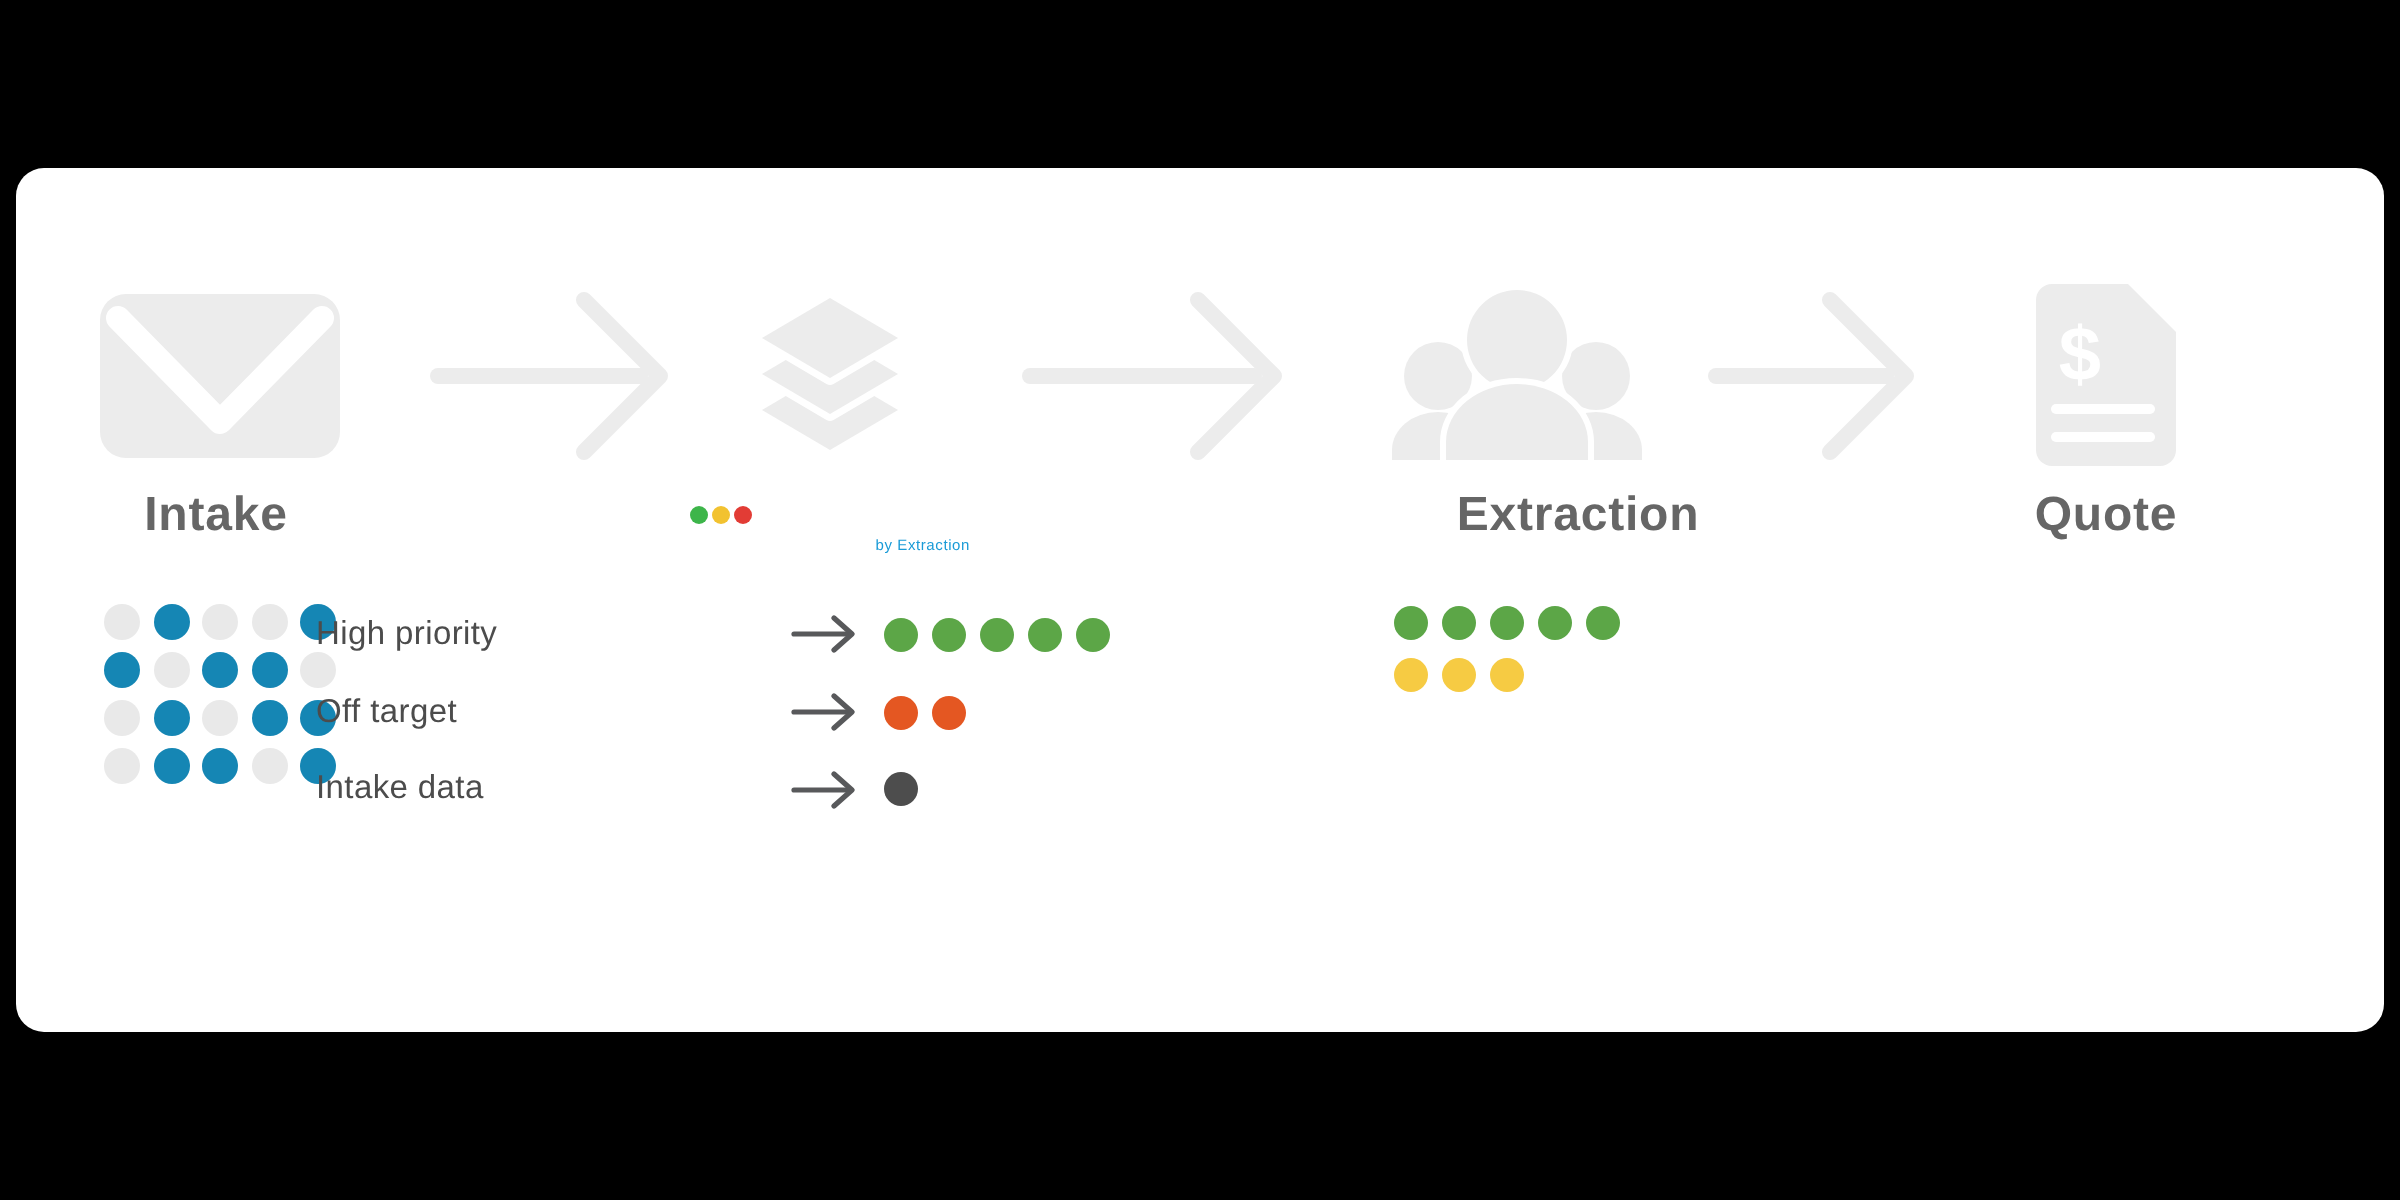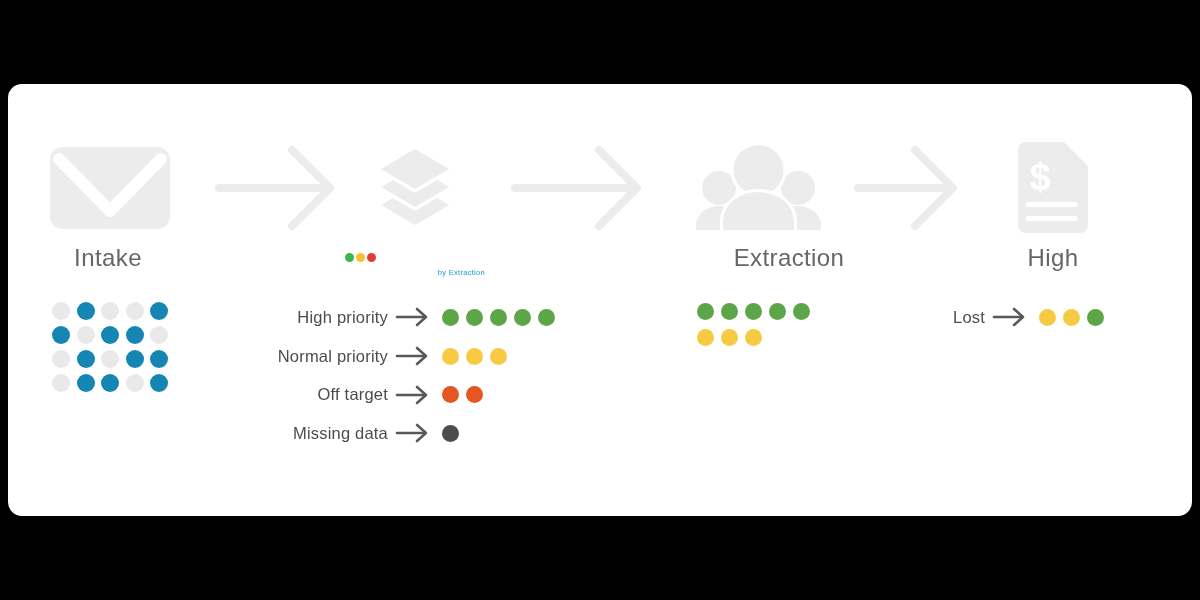--- a/index.html
+++ b/index.html
@@ -10,35 +10,35 @@
     position:relative;
     overflow:hidden;
   }
   .card {
     position:absolute; left:8px; top:84px; width:1184px; height:432px;
     background:#fff; border-radius:14px;
   }
   .abs { position:absolute; }
 
   .stage-label {
-    font-size:24px; font-weight:400; color:#666; text-align:center;
+    font-size:24px; font-weight:700; color:#666; text-align:center;
     letter-spacing:0.4px; width:170px;
   }
 
   
   .dot     { width:17px; height:17px; border-radius:50%; display:inline-block; flex:0 0 auto; }
   .dot-lg  { width:18px; height:18px; border-radius:50%; display:inline-block; }
   .logo-dot{ width:9px; height:9px; border-radius:50%; display:inline-block; flex:0 0 auto; }
 
   .grid { display:grid; grid-template-columns:repeat(5,18px); gap:6px 6.5px; }
   .dots { display:flex; gap:7px; align-items:center; }
 
   .rows { display:flex; flex-direction:column; }
   .flow-row { display:flex; align-items:center; height:38.7px; }
-  .row-label { font-size:16.5px; color:#4c4c4c; font-weight:500; text-align:right; letter-spacing:0.2px; }
+  .row-label { font-size:16.5px; color:#4c4c4c; font-weight:500; letter-spacing:0.2px; }
   .t-label { width:230px; }
   .q-label { width:52px; }
   .sm-arrow { margin:0 6px; flex:0 0 auto; }
 
   
   .logo { position:absolute; left:337px; top:153px; width:170px; height:40px; }
   .logo-dots { position:absolute; left:0; top:16px; display:flex; gap:2px; }
   .logo-text { position:absolute; left:37px; top:0; font-size:28px; font-weight:600;
                color:#1a9bd7; letter-spacing:0.2px; line-height:32px; }
   .logo-sub  { position:absolute; right:30px; top:31px; font-size:7.5px; color:#1a9bd7; letter-spacing:0.3px; }
@@ -96,21 +96,21 @@
     <span class="logo-dots">
         <span class="logo-dot" style="background: rgb(61, 181, 74);"></span>
         <span class="logo-dot" style="background: rgb(242, 194, 48);"></span>
         <span class="logo-dot" style="background: rgb(226, 60, 53);"></span>
       </span>
     <span class="logo-sub">by Extraction</span>
   </div>
 
   <div class="abs stage-label" style="left:696px; top:160px;">Extraction</div>
 
-  <div class="abs stage-label" style="left:960px; top:160px;">High</div>
+  <div class="abs stage-label" style="left:960px; top:160px;">Quote</div>
 
   <div class="abs grid" style="left:44px; top:218px;">
       <span class="dot-lg" style="background: rgb(233, 233, 233);"></span>
       <span class="dot-lg" style="background: rgb(21, 134, 180);"></span>
       <span class="dot-lg" style="background: rgb(233, 233, 233);"></span>
       <span class="dot-lg" style="background: rgb(233, 233, 233);"></span>
       <span class="dot-lg" style="background: rgb(21, 134, 180);"></span>
       <span class="dot-lg" style="background: rgb(21, 134, 180);"></span>
       <span class="dot-lg" style="background: rgb(233, 233, 233);"></span>
       <span class="dot-lg" style="background: rgb(21, 134, 180);"></span>
@@ -137,44 +137,32 @@
       </svg>
       <span class="dots">
           <span class="dot" style="background: rgb(92, 166, 71);"></span>
           <span class="dot" style="background: rgb(92, 166, 71);"></span>
           <span class="dot" style="background: rgb(92, 166, 71);"></span>
           <span class="dot" style="background: rgb(92, 166, 71);"></span>
           <span class="dot" style="background: rgb(92, 166, 71);"></span>
         </span>
     </div>
     <div class="flow-row">
-      <span class="row-label t-label">Normal priority</span>
-      <svg class="sm-arrow" width="42" height="20" viewBox="0 0 42 20">
-        <line x1="3" y1="10" x2="31" y2="10" stroke="#58595b" stroke-width="2.6" stroke-linecap="round"></line>
-        <polyline points="23,2 32,10 23,18" fill="none" stroke="#58595b" stroke-width="2.6" stroke-linecap="round" stroke-linejoin="round"></polyline>
-      </svg>
-      <span class="dots">
-          <span class="dot" style="background: rgb(246, 203, 67);"></span>
-          <span class="dot" style="background: rgb(246, 203, 67);"></span>
-          <span class="dot" style="background: rgb(246, 203, 67);"></span>
-        </span>
-    </div>
-    <div class="flow-row">
       <span class="row-label t-label">Off target</span>
       <svg class="sm-arrow" width="42" height="20" viewBox="0 0 42 20">
         <line x1="3" y1="10" x2="31" y2="10" stroke="#58595b" stroke-width="2.6" stroke-linecap="round"></line>
         <polyline points="23,2 32,10 23,18" fill="none" stroke="#58595b" stroke-width="2.6" stroke-linecap="round" stroke-linejoin="round"></polyline>
       </svg>
       <span class="dots">
           <span class="dot" style="background: rgb(228, 87, 34);"></span>
           <span class="dot" style="background: rgb(228, 87, 34);"></span>
         </span>
     </div>
     <div class="flow-row">
-      <span class="row-label t-label">Missing data</span>
+      <span class="row-label t-label">Intake data</span>
       <svg class="sm-arrow" width="42" height="20" viewBox="0 0 42 20">
         <line x1="3" y1="10" x2="31" y2="10" stroke="#58595b" stroke-width="2.6" stroke-linecap="round"></line>
         <polyline points="23,2 32,10 23,18" fill="none" stroke="#58595b" stroke-width="2.6" stroke-linecap="round" stroke-linejoin="round"></polyline>
       </svg>
       <span class="dots">
           <span class="dot" style="background: rgb(77, 77, 77);"></span>
         </span>
     </div>
   </div>
 
@@ -187,27 +175,15 @@
         <span class="dot" style="background: rgb(92, 166, 71);"></span>
       </span>
     <span class="dots">
         <span class="dot" style="background: rgb(246, 203, 67);"></span>
         <span class="dot" style="background: rgb(246, 203, 67);"></span>
         <span class="dot" style="background: rgb(246, 203, 67);"></span>
       </span>
   </div>
 
   <div class="abs rows" style="left:925px; top:214px;">
-    <div class="flow-row">
-      <span class="row-label q-label">Lost</span>
-      <svg class="sm-arrow" width="42" height="20" viewBox="0 0 42 20">
-        <line x1="3" y1="10" x2="31" y2="10" stroke="#58595b" stroke-width="2.6" stroke-linecap="round"></line>
-        <polyline points="23,2 32,10 23,18" fill="none" stroke="#58595b" stroke-width="2.6" stroke-linecap="round" stroke-linejoin="round"></polyline>
-      </svg>
-      <span class="dots">
-          <span class="dot" style="background: rgb(246, 203, 67);"></span>
-          <span class="dot" style="background: rgb(246, 203, 67);"></span>
-          <span class="dot" style="background: rgb(92, 166, 71);"></span>
-        </span>
-    </div>
   </div>
 
 </div>
 
 </body></html>

